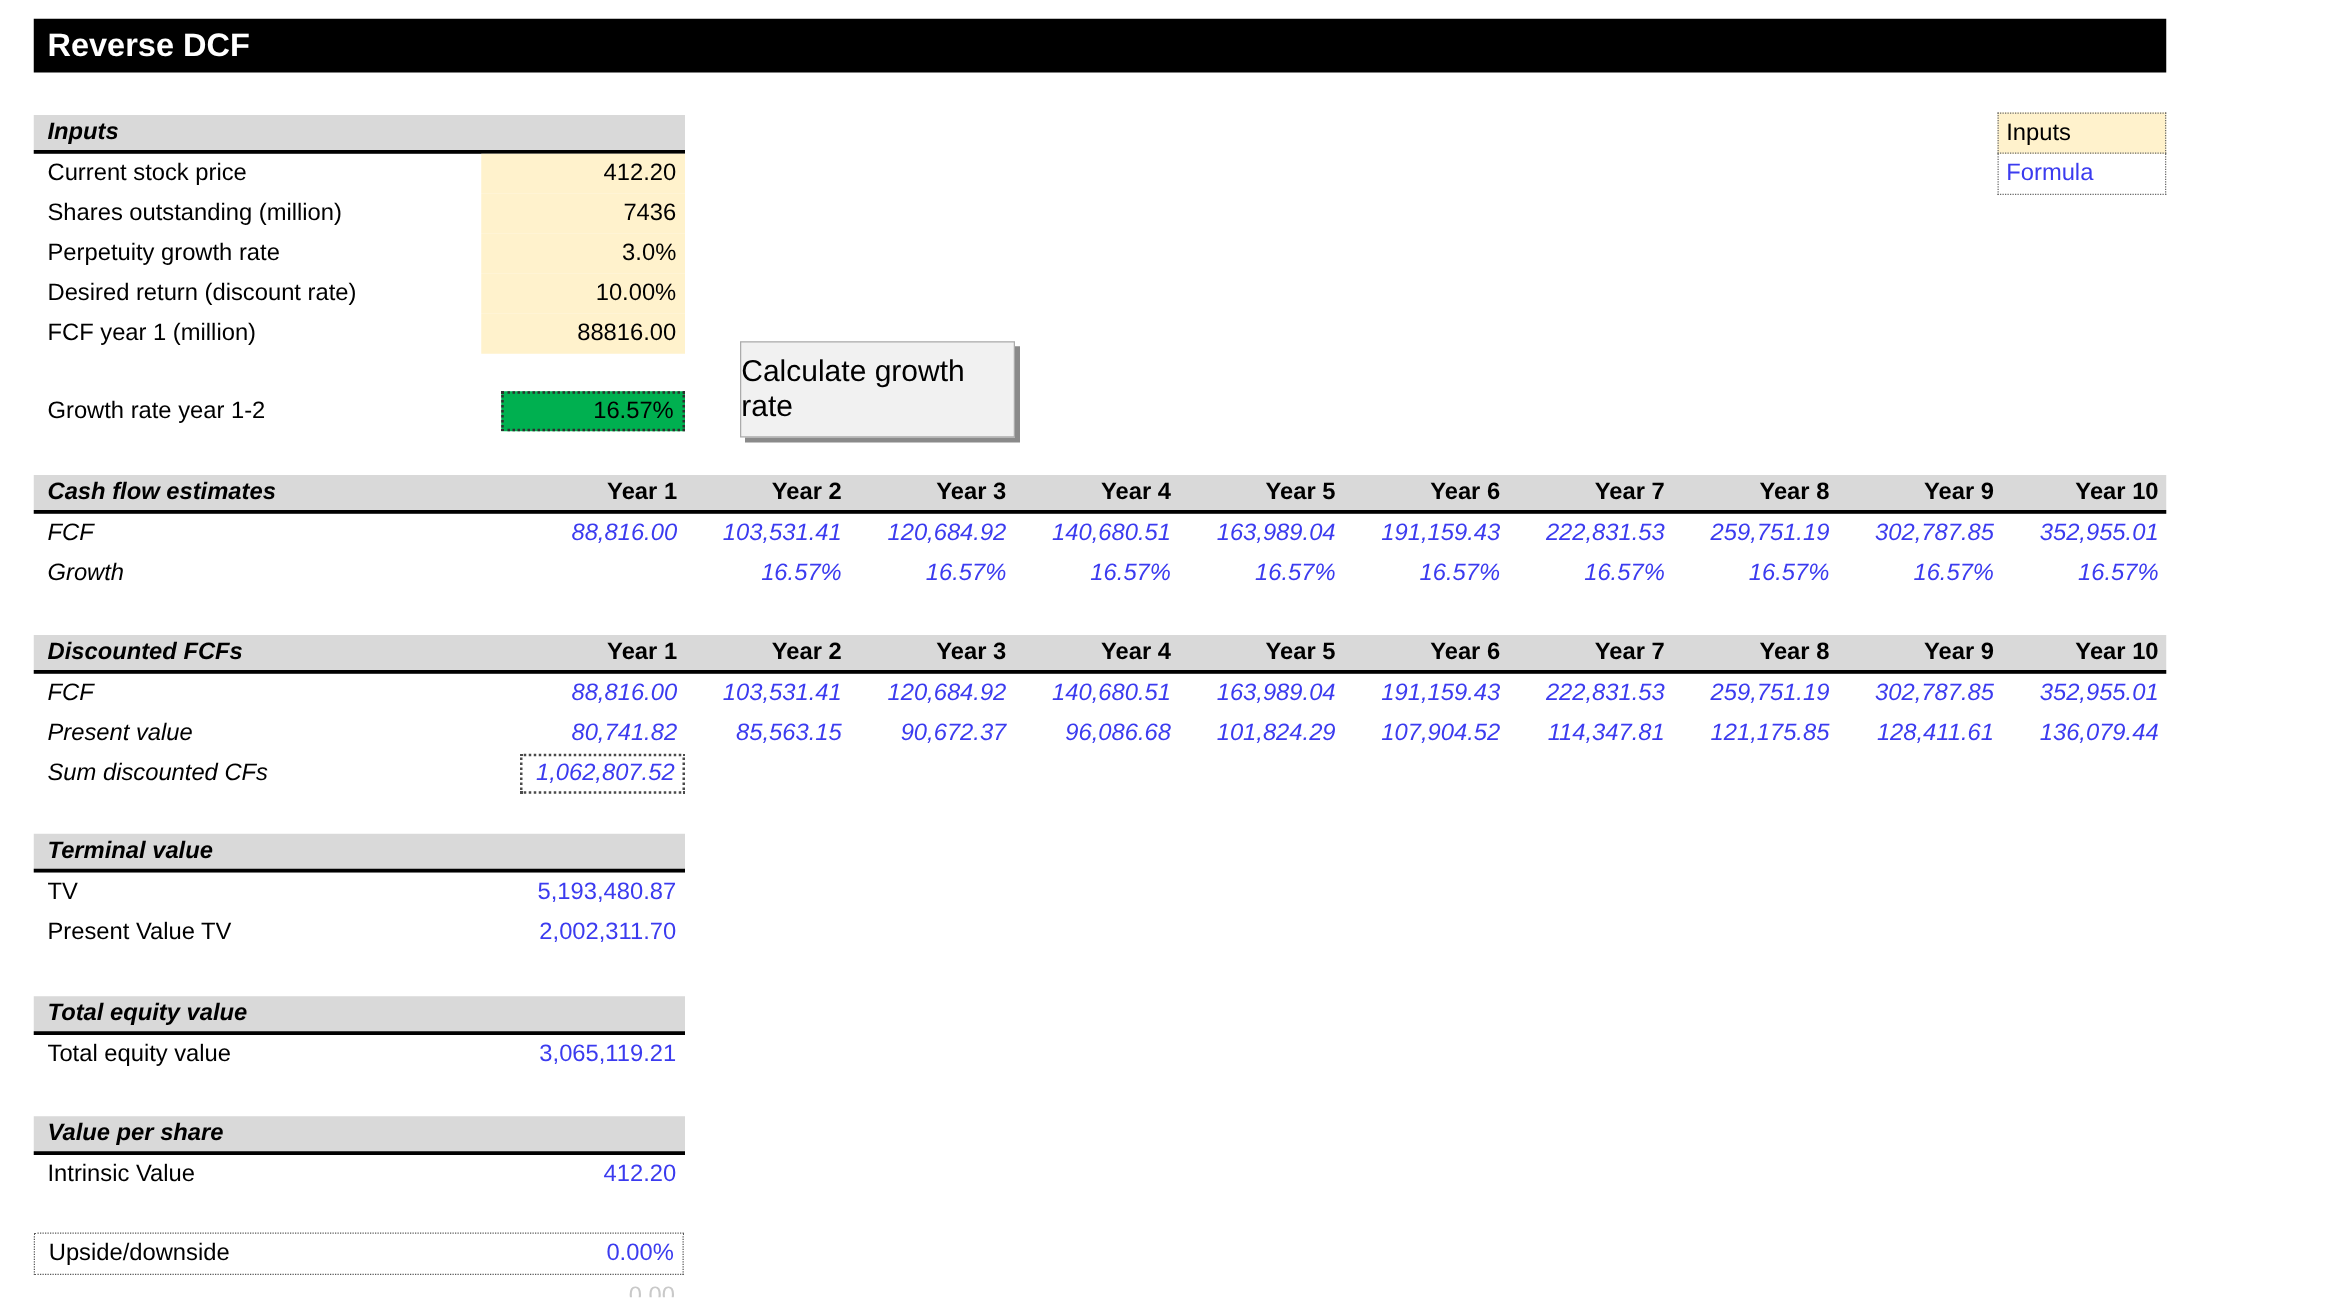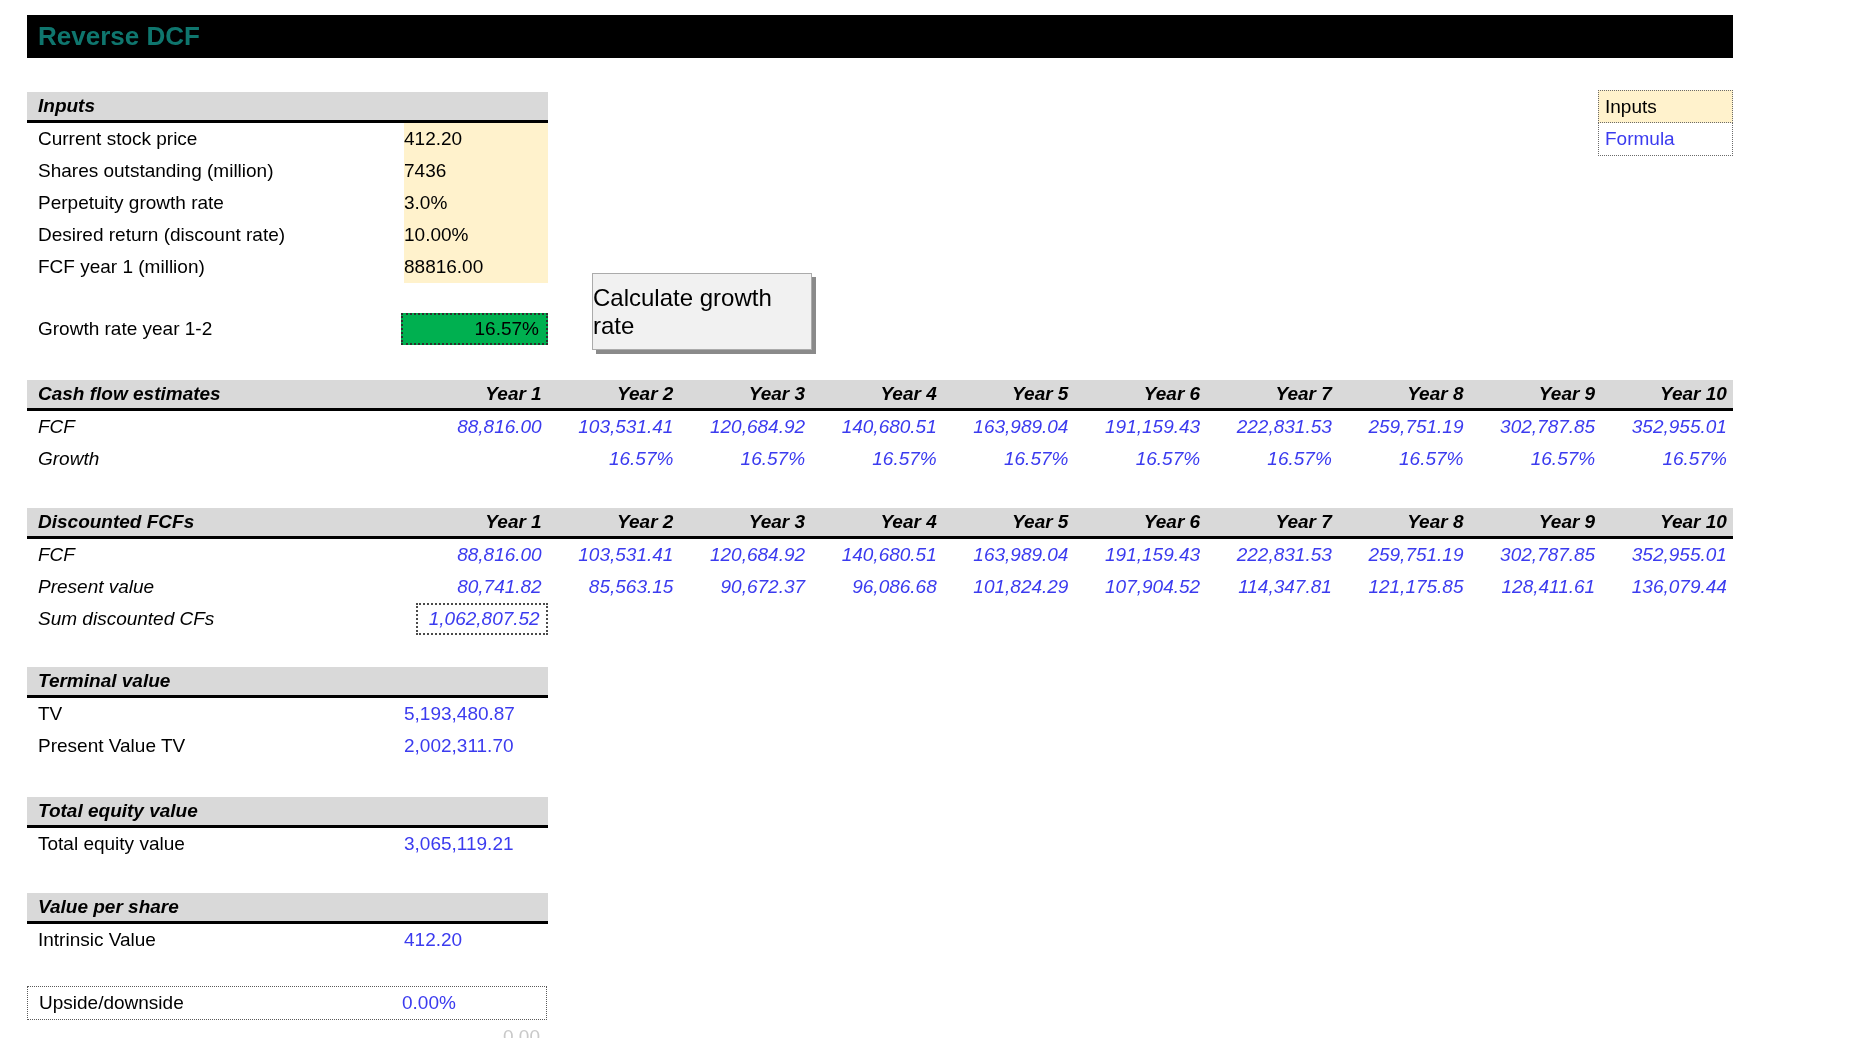--- a/index.html
+++ b/index.html
@@ -7,34 +7,34 @@
   #sheet {
     position:relative; width:1862px; height:1038px; overflow:hidden;
     background:#ffffff; font-family:"Liberation Sans", sans-serif;
     font-size:19px; color:#000;
   }
   .abs { position:absolute; }
 
   
   #title-bar {
     left:27px; top:15px; width:1706px; height:43px; background:#000;
-    color:#0f766e; font-weight:bold; font-size:26px; line-height:43px;
+    color:#ffffff; font-weight:bold; font-size:26px; line-height:43px;
     padding-left:11px;
   }
 
   
   .sechead {
     height:31px; background:#D9D9D9; border-bottom:3px solid #000;
     font-weight:bold; font-style:italic; line-height:27px; padding-left:11px;
   }
 
   
   .row32 { height:32px; display:flex; line-height:32px; }
   .lbl-flex { flex:1; padding-left:11px; }
-  .valcell { width:144px; text-align:left; padding-right:7px; }
+  .valcell { width:163px; text-align:right; padding-right:7px; }
   .yellow { background:#FFF2CC; }
   .blue { color:#3B3BEF; }
 
   
   .narrow { width:521px; }
 
   
   #growth-cell {
     width:147px; text-align:right; padding-right:7px; background:#00B050;
     border:2px dotted #2f2f2f; line-height:28px;
@@ -48,21 +48,21 @@
     font-size:24px; cursor:pointer;
   }
 
   
   .widetable { width:1706px; }
   .trow { display:flex; height:32px; line-height:32px;font-style:italic; }
   .thead { height:31px; line-height:27px; background:#D9D9D9; border-bottom:3px solid #000; display:flex; }
   .tlabel { width:389px; padding-left:11px; }
   .tlabel.hd { font-weight:bold; font-style:italic; }
   .yc { width:131.7px; text-align:right; padding-right:6px; }
-  .yc.hd { font-weight:bold; font-style:italic; }
+  .yc.hd { font-weight:bold; }
   .sumbox { border:2px dotted #4a4a4a; line-height:28px; }
 
   
   #legend { left:1598px; top:90px; width:135px; }
   .legend-cell { height:33px; line-height:31px; padding-left:6px; border:1.5px dotted #6a6a6a; }
   #legend-inputs { background:#FFF2CC; }
   #legend-formula { border-top:none; }
 
   
   #upside-box {

